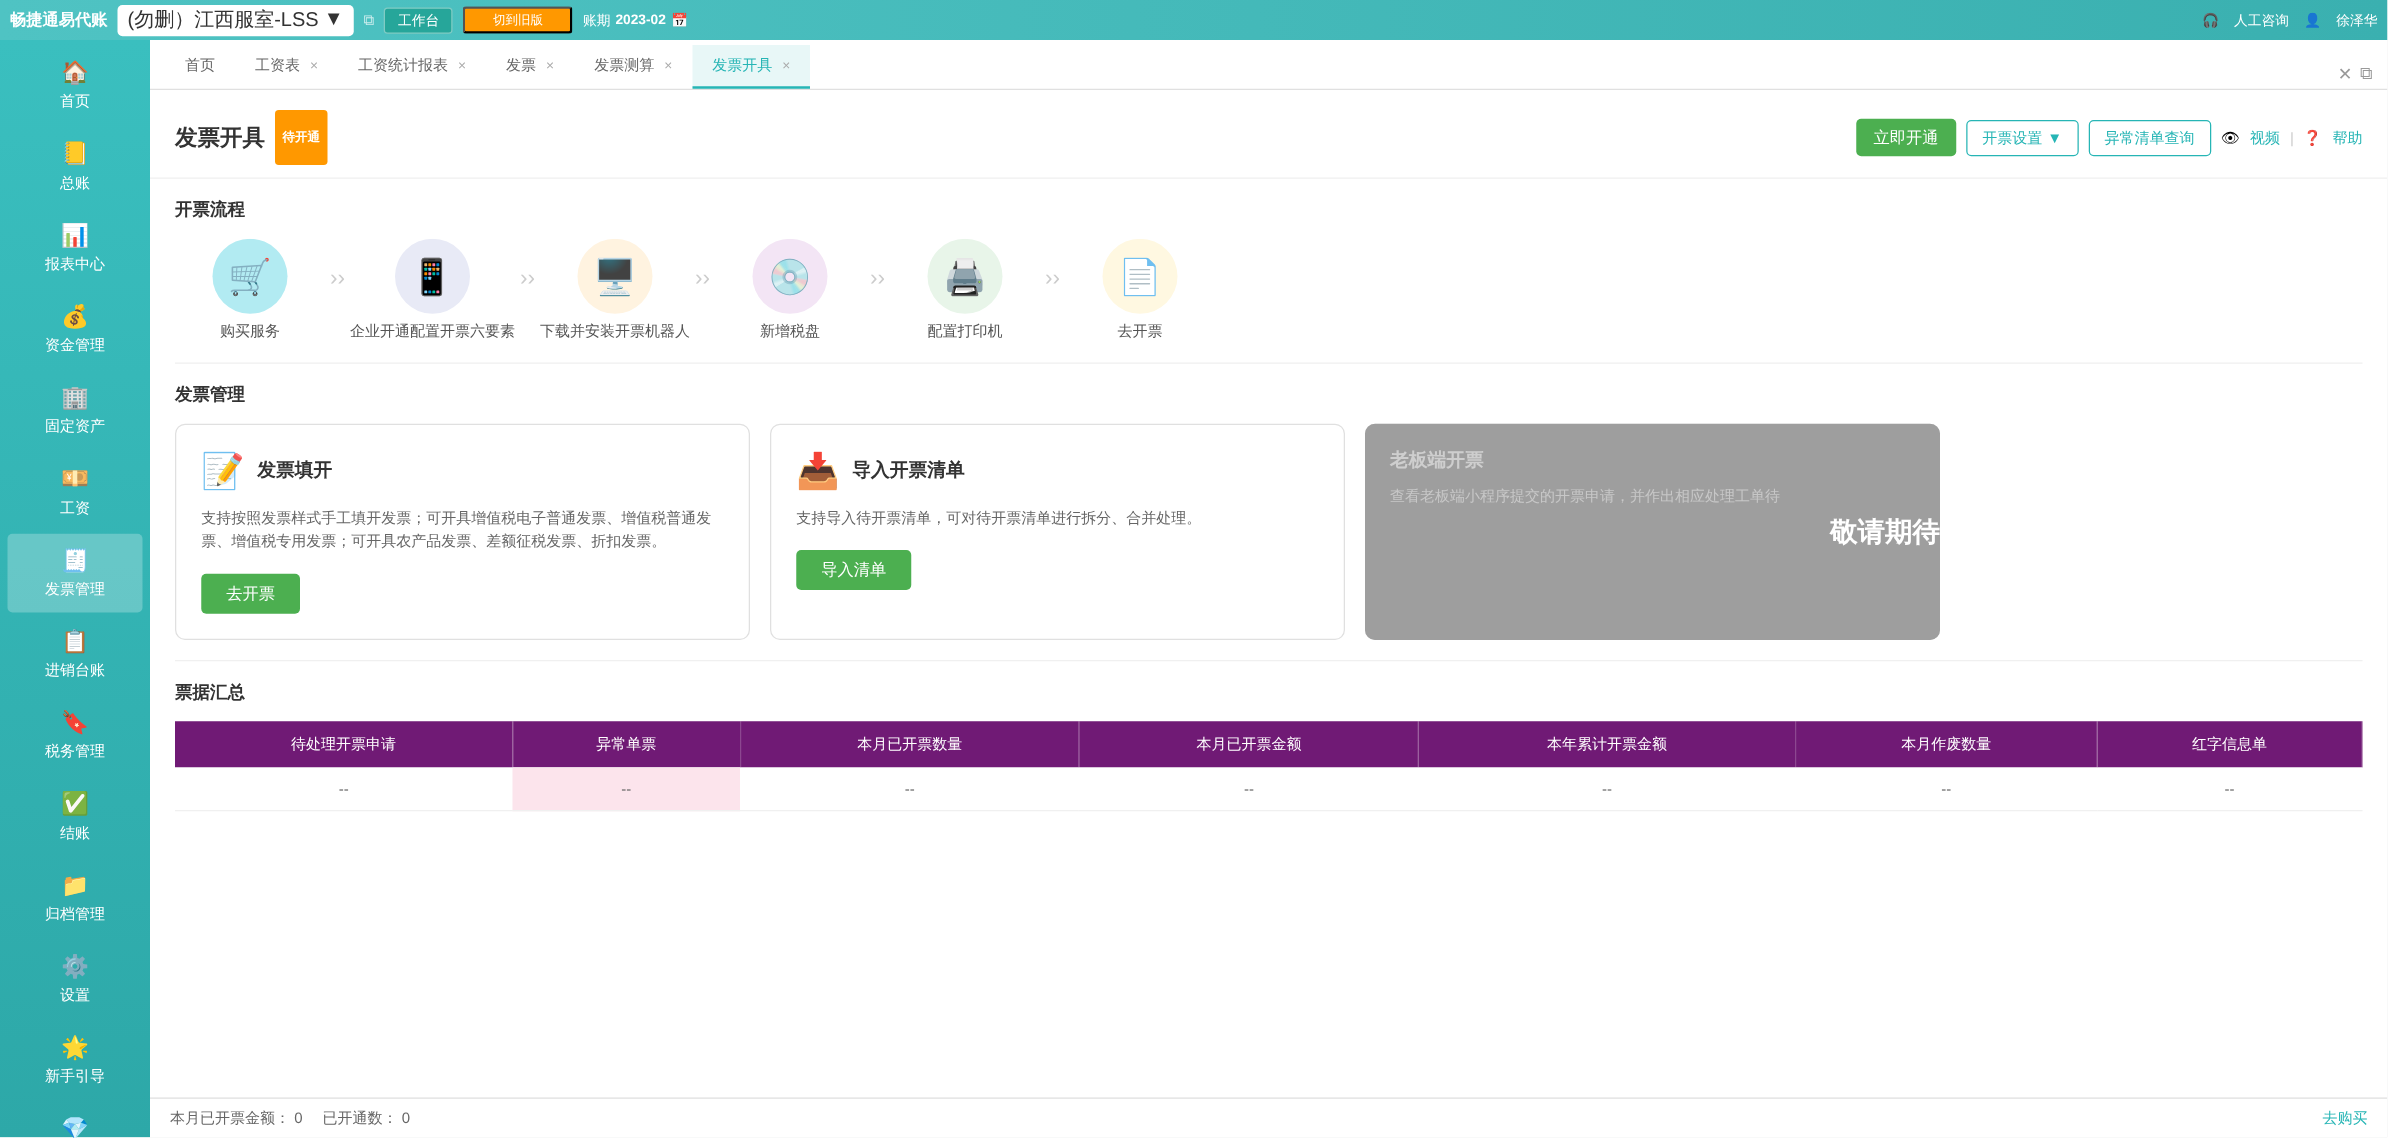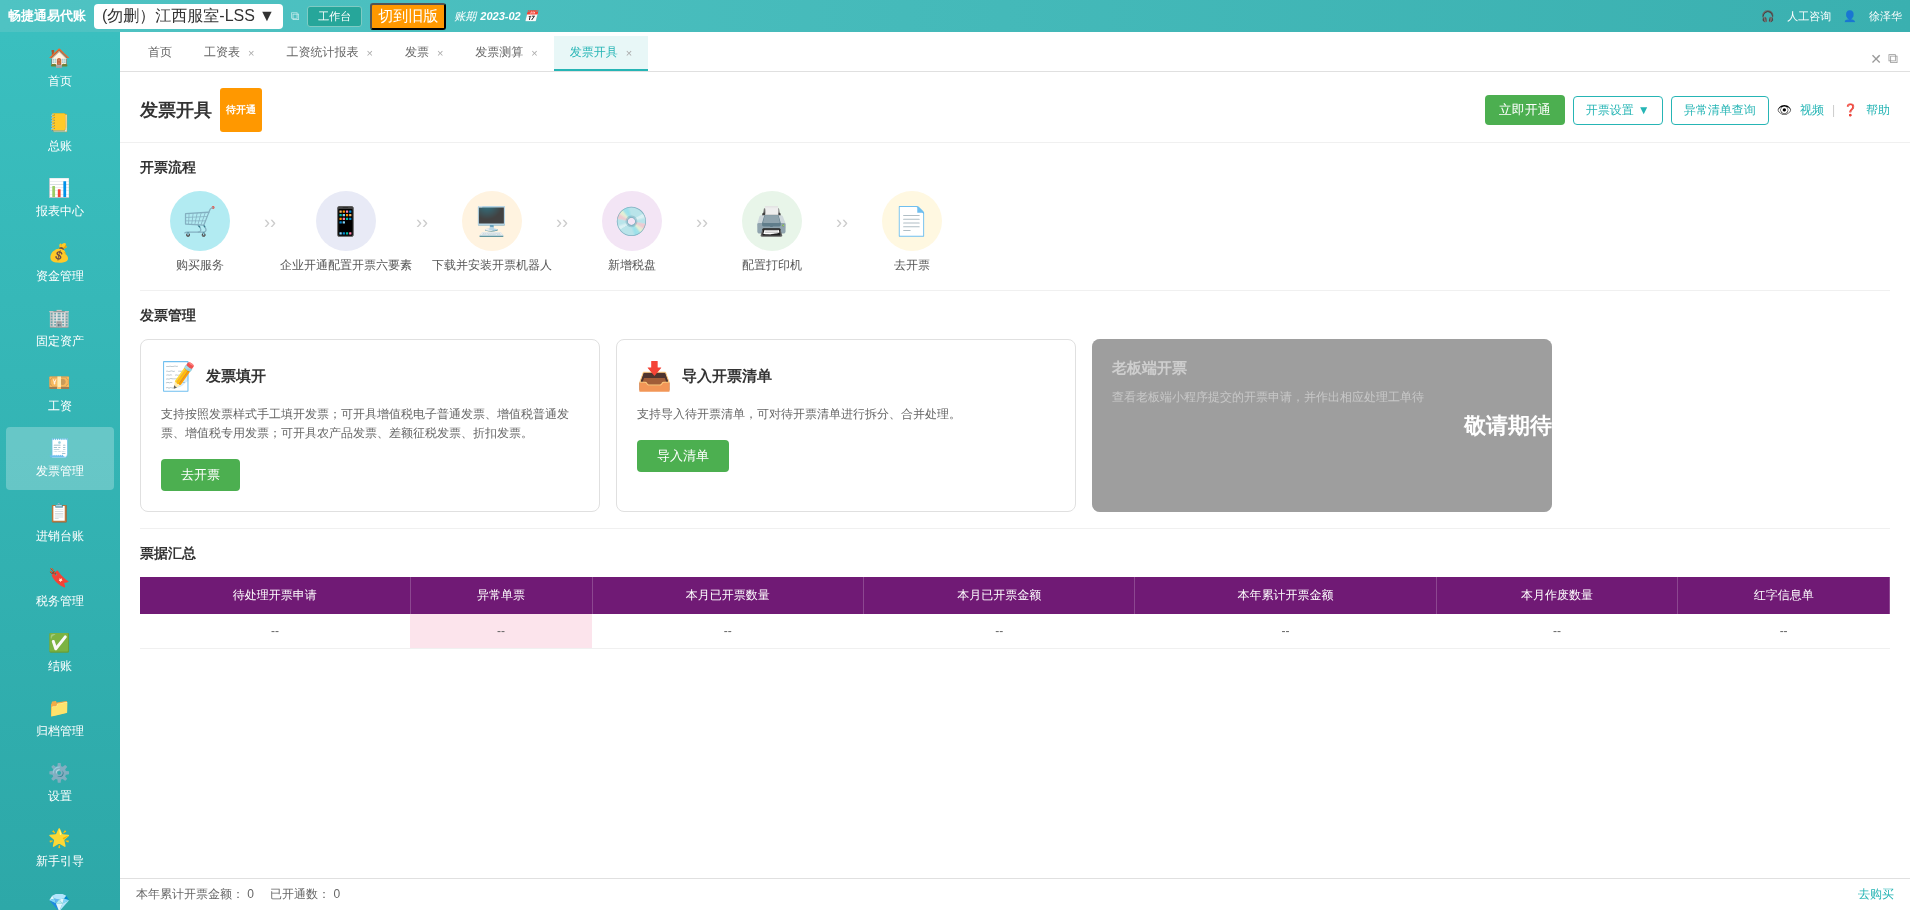--- a/index.html
+++ b/index.html
@@ -33,26 +33,26 @@
       border: 1px solid #80cbc4;
       color: white;
       padding: 2px 10px;
       border-radius: 3px;
       cursor: pointer;
       font-size: 11px;
     }
     .top-bar-tab {
       background: #ff9800;
       color: white;
-      padding: 2px 6px;
+      padding: 2px 22px;
       border-radius: 3px;
-      font-size: 15px;
-      cursor: pointer;
-    }
-    .top-bar-period { display: flex; align-items: center; gap: 4px; color: white; font-size: 11px; font-style: italic; }
+      font-size: 10px;
+      cursor: pointer;
+    }
+    .top-bar-period { display: flex; align-items: center; gap: 4px; color: white; font-size: 11px; }
     .top-bar-right { display: flex; align-items: center; gap: 12px; font-size: 11px; color: white; }
 
     
     .main-layout { display: flex; flex: 1; overflow: hidden; }
 
     
     .sidebar {
       width: 120px;
       background: linear-gradient(to bottom, #3abfbf, #2da8a8);
       display: flex;
@@ -521,21 +521,21 @@
             </tr>
           </tbody>
         </table>
       </div>
 
     </div>
 
     <div class="bottom-bar">
       <div class="bottom-bar-left">
         <span>
-          <span>本年累计开票金额：</span>
+          <span>本月已开票金额：</span>
           <span>0</span>
         </span>
         <span>
           <span>已开通数：</span>
           <span>0</span>
         </span>
       </div>
       <a class="bottom-link">去购买</a>
     </div>
 

